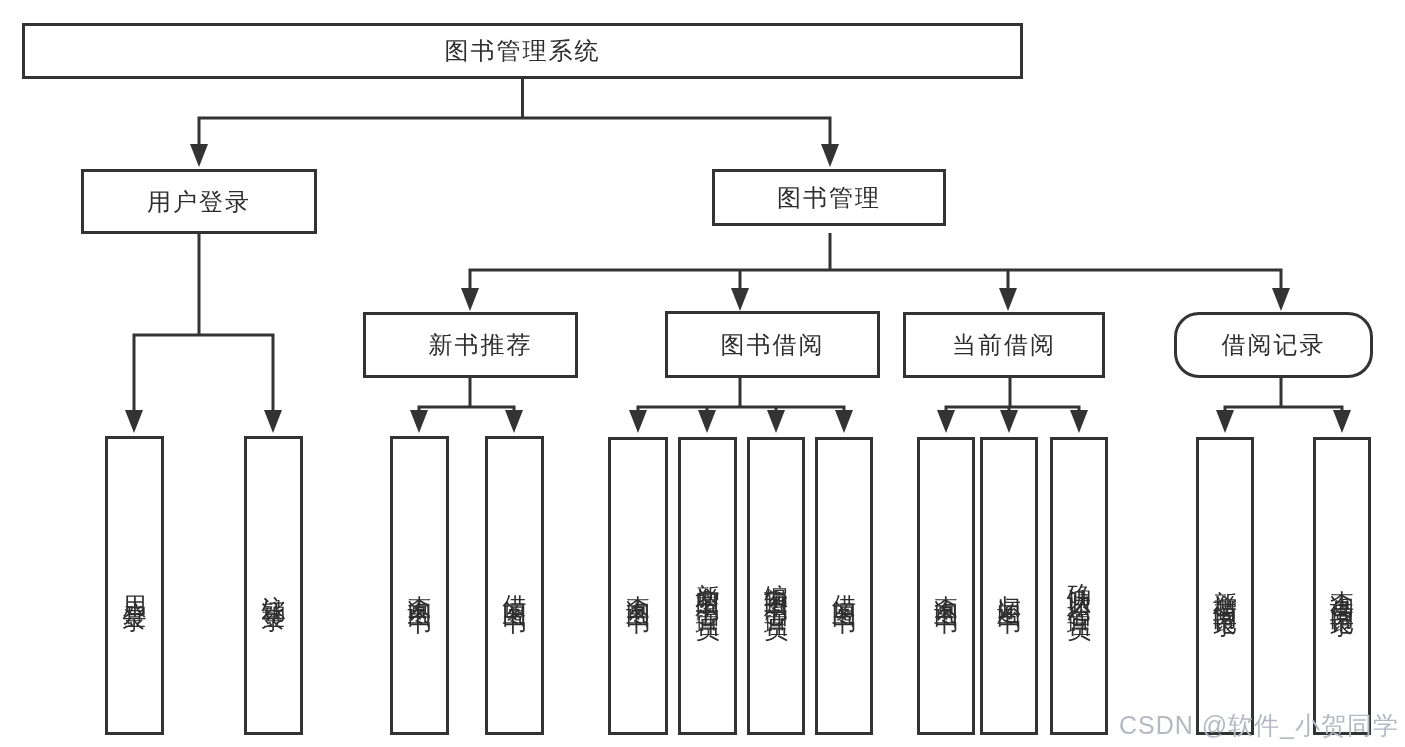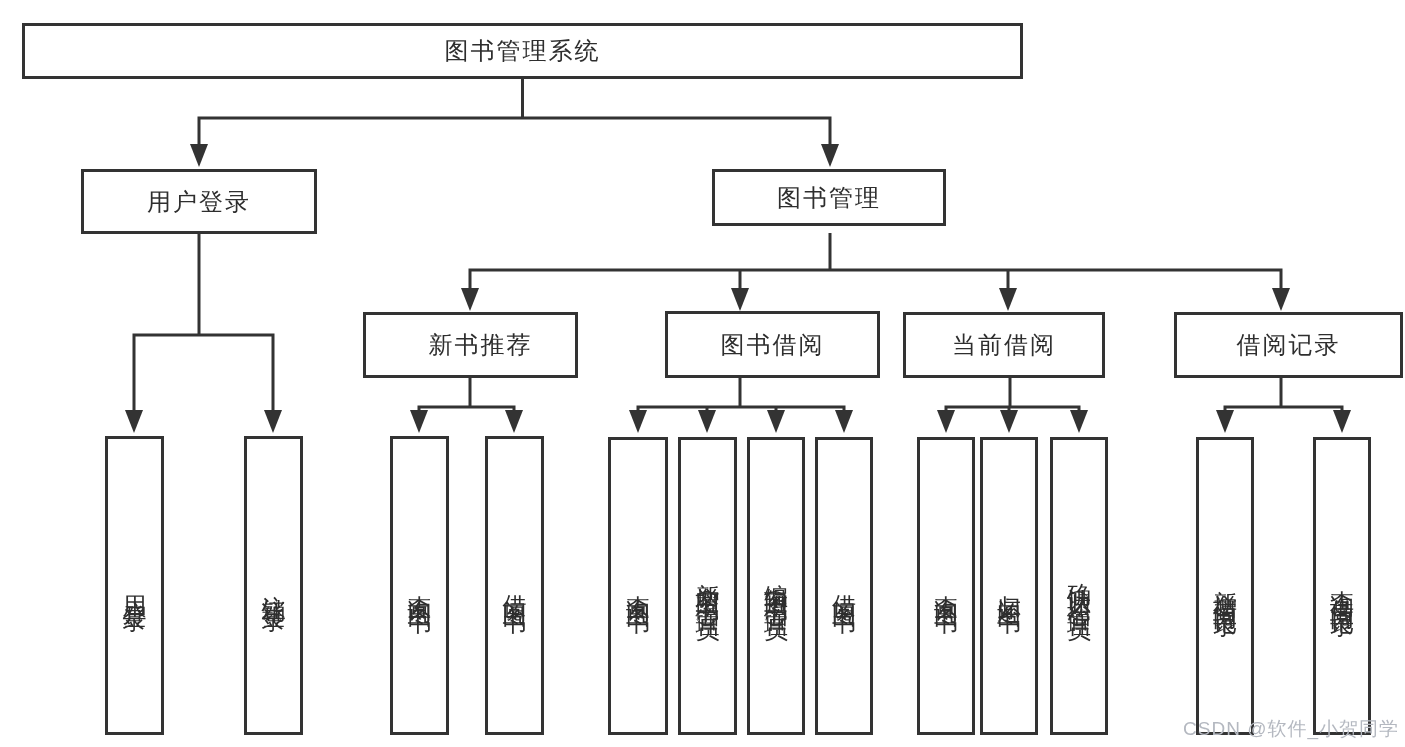--- a/index.html
+++ b/index.html
@@ -29,21 +29,21 @@
   .vtext {
     writing-mode: vertical-rl;
     text-orientation: mixed;
     font-size: 24px;
     letter-spacing: 5px;
     line-height: 1;
   }
   .watermark {
     position: absolute;
     right: 6px; bottom: 5px;
-    font-size: 19px;
+    font-size: 25px;
     letter-spacing: 1px;
     color: #b4b8c0;
     z-index: 3;
     white-space: nowrap;
   }
 </style>
 </head>
 <body>
 
 <svg id="connectors" width="1405" height="747" viewBox="0 0 1405 747">
@@ -102,21 +102,21 @@
 </svg>
 
 <div class="node" style="left:22px; top:13px; width:1001px; height:56px;margin-top:10px;">图书管理系统</div>
 
 <div class="node" style="left:81px; top:169px; width:236px; height:65px;">用户登录</div>
 <div class="node" style="left:712px; top:169px; width:234px; height:57px;">图书管理</div>
 
 <div class="node" style="left:363px; top:312px; width:215px; height:66px;padding-left:20px;">新书推荐</div>
 <div class="node" style="left:633px; top:311px; width:215px; height:67px;margin-left:32px;">图书借阅</div>
 <div class="node" style="left:903px; top:312px; width:202px; height:66px;">当前借阅</div>
-<div class="node" style="left:1174px; top:312px; width:229px; height:66px;">借阅记录</div>
+<div class="node" style="left:1174px; top:312px; width:199px; height:66px;border-radius:25px;">借阅记录</div>
 
 <div class="node leaf" style="left:105px; top:436px; width:59px; height:299px;">
   <span class="vtext">用户登录</span>
 </div>
 <div class="node leaf" style="left:244px; top:436px; width:59px; height:299px;">
   <span class="vtext">注销登录</span>
 </div>
 
 <div class="node leaf" style="left:390px; top:436px; width:59px; height:299px;">
   <span class="vtext">查询图书</span>

